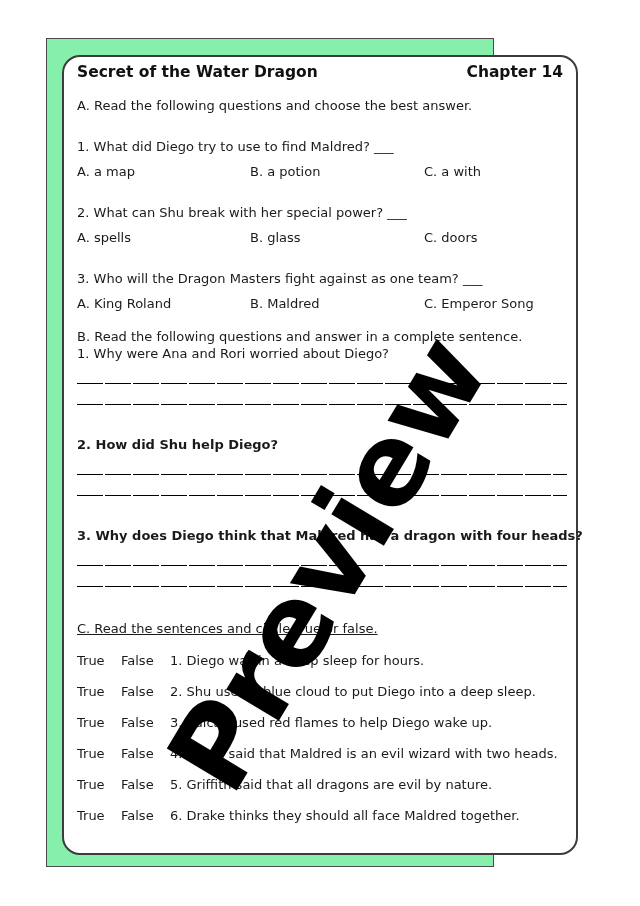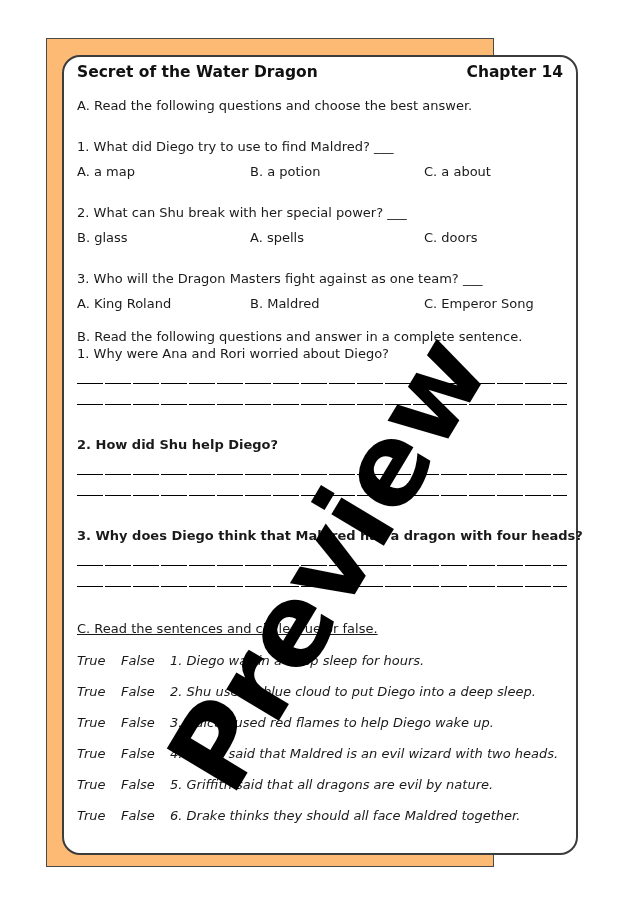--- a/index.html
+++ b/index.html
@@ -12,21 +12,21 @@
     font-family: "DejaVu Sans", "Liberation Sans", sans-serif;
     color: #1a1a1a;
     overflow: hidden;
   }
   .paper {
     position: absolute;
     left: 46px;
     top: 38px;
     width: 448px;
     height: 829px;
-    background: #fdba74;
+    background: #86efac;
     border: 1px solid #4a4a4a;
   }
   .box {
     position: absolute;
     left: 15px;
     top: 16px;
     width: 516px;
     height: 800px;
     border: 2px solid #3c3c3c;
     border-radius: 18px;
@@ -59,21 +59,20 @@
     height: 1px;
     width: 490px;
     background: repeating-linear-gradient(to right, #000 0 26px, transparent 26px 28px);
   }
   .wline2 { margin-top: 20px; }
   .instr-c { margin-top: 33px; text-decoration: underline; }
   .tfrow {
     margin-top: 14px;
     display: grid;
     grid-template-columns: 44px 49px 1fr;
-    font-style: italic;
   }
   .tfrow1 { margin-top: 15px; }
   .watermark {
     position: absolute;
     left: 328px;
     top: 563px;
     transform: translate(-50%, -50%) rotate(-59deg);
     font-size: 112px;
     font-weight: bold;
     color: #000;
@@ -93,27 +92,27 @@
         <span>Secret of the Water Dragon</span>
         <span>Chapter 14</span>
       </div>
 
       <div class="t instr-a">A. Read the following questions and choose the best answer.</div>
 
       <div class="t q">1. What did Diego try to use to find Maldred? ___</div>
       <div class="opts">
         <span class="t">A. a map</span>
         <span class="t">B. a potion</span>
-        <span class="t">C. a about</span>
+        <span class="t">C. a with</span>
       </div>
 
       <div class="t q qgap">2. What can Shu break with her special power? ___</div>
       <div class="opts">
+        <span class="t">A. spells</span>
         <span class="t">B. glass</span>
-        <span class="t">A. spells</span>
         <span class="t">C. doors</span>
       </div>
 
       <div class="t q qgap">3. Who will the Dragon Masters fight against as one team? ___</div>
       <div class="opts">
         <span class="t">A. King Roland</span>
         <span class="t">B. Maldred</span>
         <span class="t">C. Emperor Song</span>
       </div>
 

